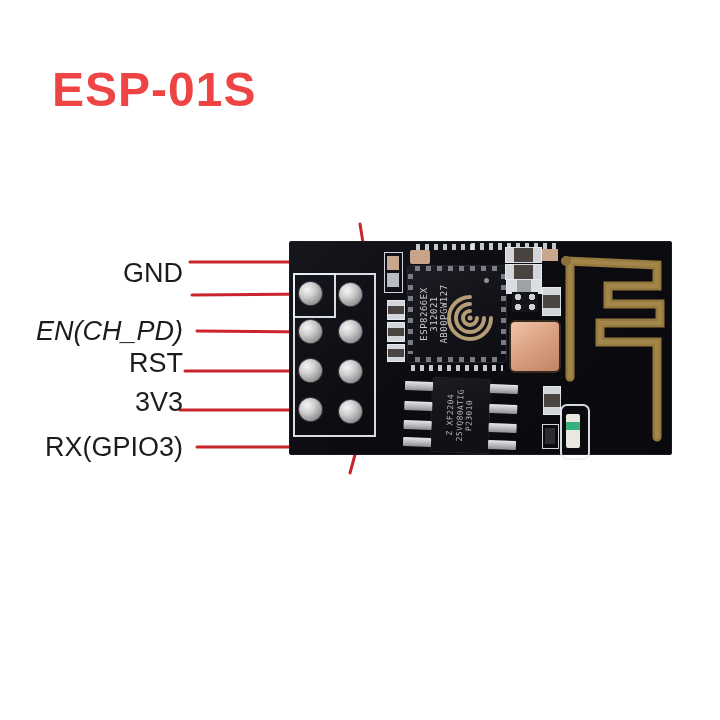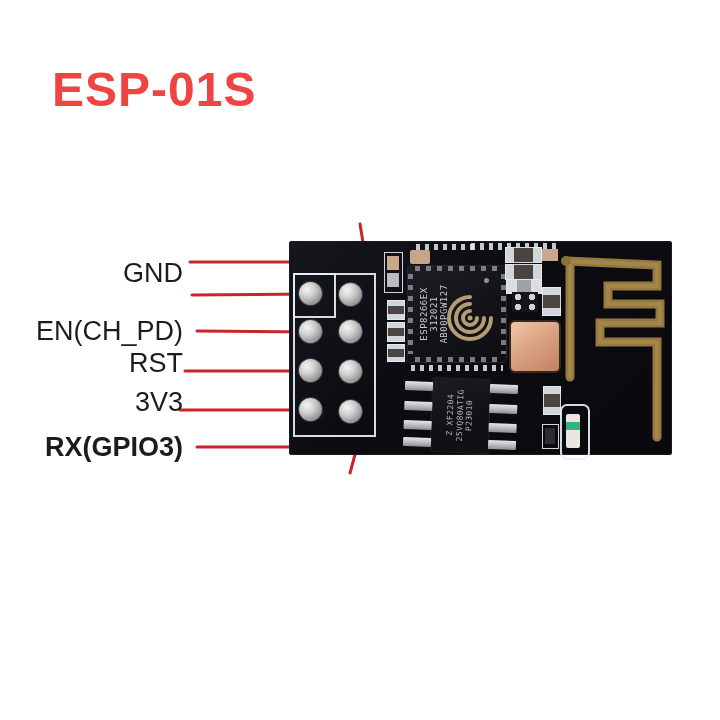--- a/index.html
+++ b/index.html
@@ -88,24 +88,24 @@
       <polyline points="197,331 311,332"></polyline>
       <polyline points="185,371 311,371"></polyline>
       <polyline points="180,410 311,410"></polyline>
       <polyline points="197,447 289,447 351,413"></polyline>
       <polyline points="360,224 377,329 355,332"></polyline>
       <polyline points="350,473 377,374 355,372"></polyline>
     </g>
   </svg>
 
   <div class="lbl ralign" style="top:256px;">GND</div>
-  <div class="lbl ralign" style="top:314px;">EN(CH_PD)</div>
+  <div class="lbl ralign" style="top:314px;font-style:italic;">EN(CH_PD)</div>
   <div class="lbl ralign" style="top:346px;">RST</div>
   <div class="lbl ralign" style="top:385px;">3V3</div>
-  <div class="lbl ralign" style="top:430px;font-weight:bold;">RX(GPIO3)</div>
+  <div class="lbl ralign" style="top:430px;">RX(GPIO3)</div>
 
   <div class="board">
 
     <div class="silk" style="left:4px;top:32px;width:79px;height:160px;"></div>
     <div class="silk" style="left:4px;top:32px;width:39px;height:41px;"></div>
 
     <div class="pin" style="left:10px;top:41px;"></div>
     <div class="pin" style="left:50px;top:42px;"></div>
     <div class="pin" style="left:10px;top:79px;"></div>
     <div class="pin" style="left:50px;top:79px;"></div>

